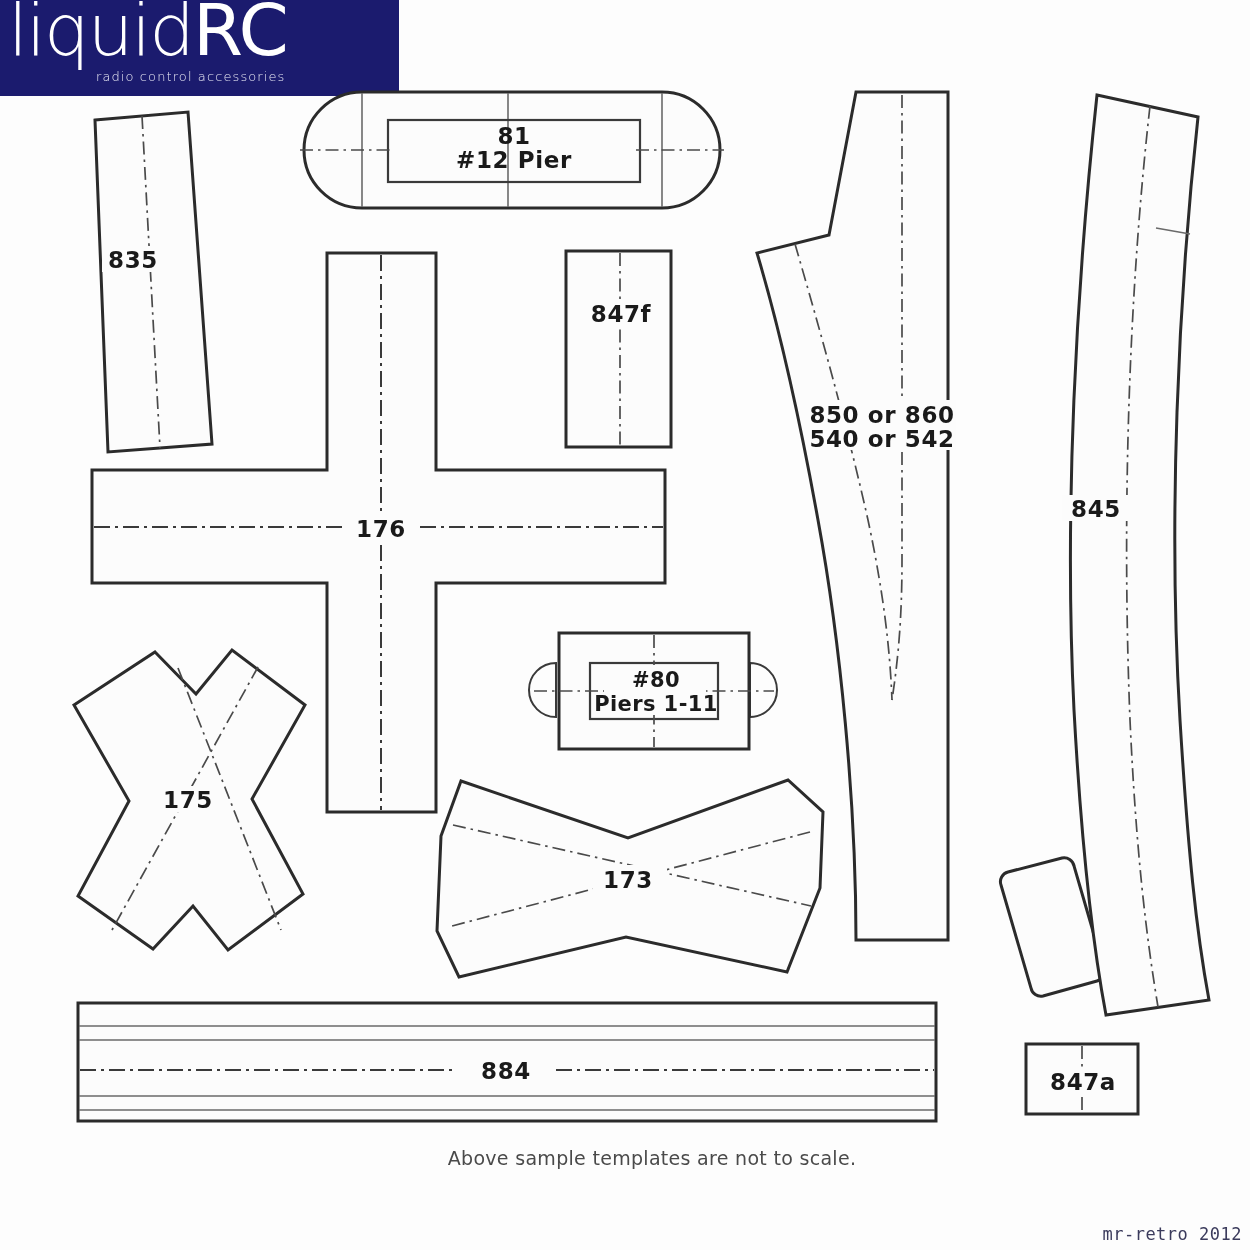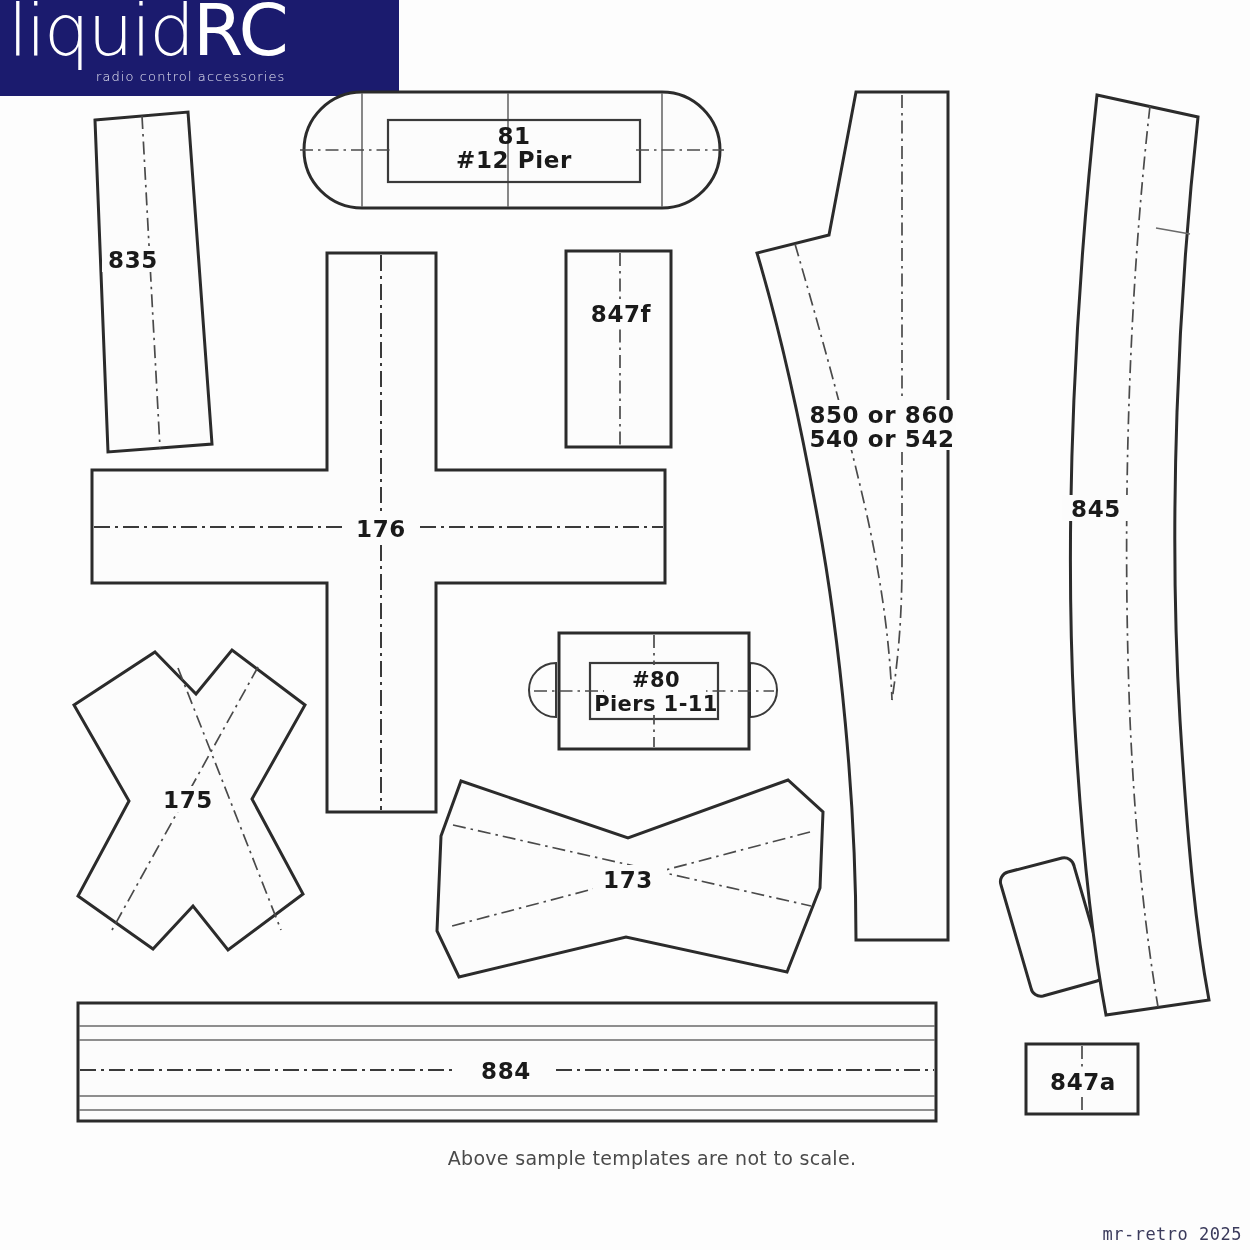--- a/index.html
+++ b/index.html
@@ -245,15 +245,15 @@
       <line class="divline" x1="79" y1="1110" x2="935" y2="1110"></line>
       <line class="centerline" x1="80" y1="1070" x2="455" y2="1070"></line>
       <line class="centerline" x1="556" y1="1070" x2="934" y2="1070"></line>
       <rect class="lbl-bg" x="459" y="1056" width="94" height="28"></rect>
       <text class="lbl" x="506" y="1079">884</text>
     </g>
 
     <text class="caption" x="652" y="1165">Above sample templates are not to scale.</text>
   </svg>
 
-  <div id="watermark">mr-retro 2025</div>
+  <div id="watermark">mr-retro 2012</div>
 
 </div>
 
 </body></html>

